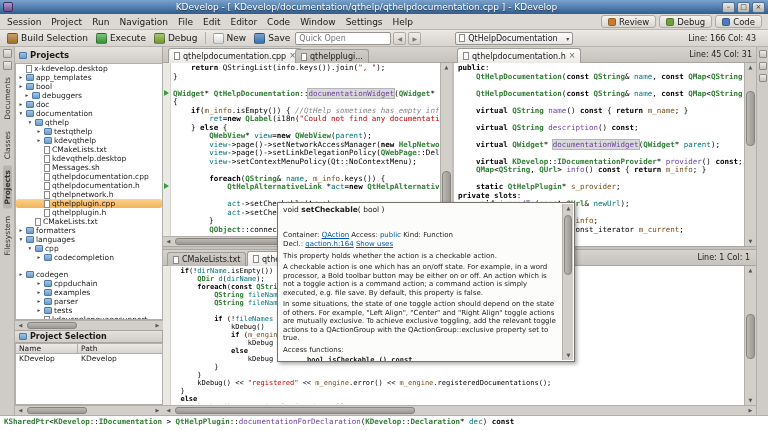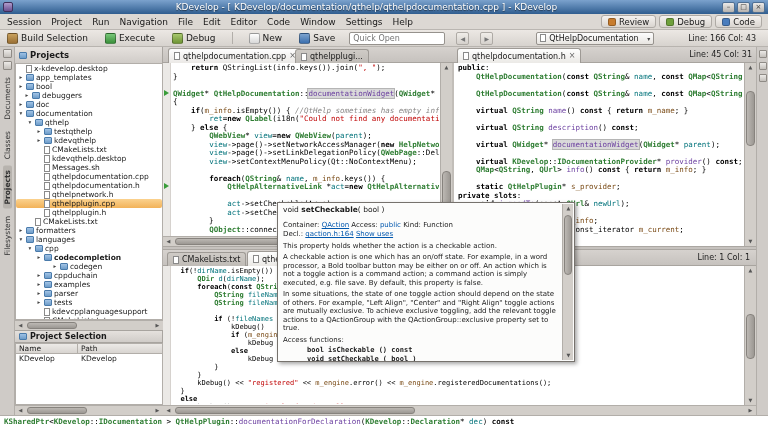--- a/index.html
+++ b/index.html
@@ -14,21 +14,21 @@
   .winbtn{width:13px;height:11px;margin-left:2px;background:linear-gradient(#eceae8,#b7b3af);border:1px solid #4f6f93;border-radius:2px;font-size:7px;line-height:9px;text-align:center;color:#333}
 
   
   .menubar{left:0;top:14px;width:768px;height:16px;background:#dcd8d3;border-bottom:1px solid #bab6b1;display:flex;align-items:center;padding:0 2px}
   .menu-item{padding:1px 5px;font-size:9px;white-space:nowrap}
   .area-btns{margin-left:auto;display:flex;gap:3px;padding-right:4px}
   .area-btn{display:flex;align-items:center;gap:3px;padding:0 6px;height:13px;border:1px solid #aeaaa5;border-radius:3px;background:linear-gradient(#f5f2ef,#d9d5d0);font-size:8.5px}
   .area-ico{width:8px;height:8px;border-radius:2px;border:1px solid rgba(0,0,0,.25)}
 
   
-  .toolbar{left:0;top:30px;width:768px;height:17px;background:linear-gradient(#ece8e4,#d7d3ce);border-bottom:1px solid #b8b4af;display:flex;align-items:center;gap:11px;padding:0 4px}
+  .toolbar{left:0;top:30px;width:768px;height:17px;background:linear-gradient(#ece8e4,#d7d3ce);border-bottom:1px solid #b8b4af;display:flex;align-items:center;gap:2px;padding:0 4px}
   .tb-btn{display:flex;align-items:center;gap:3px;padding:1px 3px;border-radius:2px;font-size:9px;white-space:nowrap}
   .tb-ico{width:11px;height:11px;border-radius:2px;display:inline-block;border:1px solid rgba(0,0,0,.3)}
   .tb-sep{width:1px;height:12px;background:#b2aea9;margin:0 2px}
   .quick-open{width:96px;height:13px;background:#fff;border:1px solid #96928d;border-radius:2px;font-size:8px;padding:0 3px;color:#333;font-family:"DejaVu Sans","Liberation Sans",sans-serif}
   .nav-btn{width:13px;height:13px;border:1px solid #aeaaa5;border-radius:2px;background:linear-gradient(#f0ede9,#d5d1cc);font-size:6px;line-height:11px;text-align:center;color:#777}
   .symbol-combo{margin-left:32px;width:118px;height:13px;border:1px solid #96928d;border-radius:2px;background:linear-gradient(#fdfdfd,#e8e5e1);display:flex;align-items:center;font-size:8px;padding:0 3px;gap:3px}
   .symbol-combo .arrow{margin-left:auto;font-size:6px;color:#444}
   .linecol{font-size:8px;color:#222;white-space:nowrap}
   .toolbar .linecol{margin-left:auto;padding-right:8px}
 
@@ -99,21 +99,21 @@
   .vthumb{position:absolute;left:1px;width:9px;background:linear-gradient(90deg,#bcb8b3,#9c9893);border:1px solid #87837e;border-radius:4px}
   .hscroll{position:absolute;background:#d2cec9;border-top:1px solid #b2aea9}
   .hthumb{position:absolute;top:1px;height:7px;background:linear-gradient(#bcb8b3,#9c9893);border:1px solid #87837e;border-radius:3px}
   .sarr{position:absolute;font-size:5px;color:#555;text-align:center;width:11px;height:9px;line-height:9px}
 
   
   .bottom-strip{left:0;top:415px;width:768px;height:16px;background:#fff;border-top:1px solid #b2aea9;padding:2px 0 0 4px}
 
   
   .tooltip{left:277px;top:202px;width:298px;height:160px;background:#fcfcfb;border:1px solid #76726d;box-shadow:2px 2px 4px rgba(0,0,0,.35);z-index:50;font-size:7px;line-height:8.5px;padding:3px 14px 3px 5px;overflow:hidden}
-  .tt-sig{font-size:7.5px;margin-bottom:6px}
+  .tt-sig{font-size:7.5px;margin-bottom:16px}
   .tt-sig b{font-weight:bold}
   .lnk{color:#0057ae;text-decoration:underline}
   .tt-val{color:#0057ae}
   .tt-meta{margin-bottom:1px}
   .tt-p{margin-top:3px}
   .tt-fns{margin:2px 0 2px 24px;font-family:"DejaVu Sans Mono","Liberation Mono",monospace;font-weight:bold;font-size:7px}
   .tt-scroll{position:absolute;right:1px;top:1px;bottom:1px;width:11px;background:#d2cec9;border-left:1px solid #b2aea9}
 </style>
 </head>
 <body>
@@ -325,26 +325,26 @@
     <div class="tree-row" style="padding-left: 2px;">
       <span class="tree-arrow">▾</span>
       <span class="ico-folder"></span>
       <span>languages</span>
     </div>
     <div class="tree-row" style="padding-left: 11px;">
       <span class="tree-arrow">▾</span>
       <span class="ico-folder"></span>
       <span>cpp</span>
     </div>
-    <div class="tree-row" style="padding-left: 20px; font-weight: bold;">
+    <div class="tree-row" style="padding-left: 20px;">
       <span class="tree-arrow">▸</span>
       <span class="ico-folder"></span>
       <span>codecompletion</span>
     </div>
-    <div class="tree-row" style="padding-left: 36px;">
+    <div class="tree-row" style="padding-left: 2px; margin-top: 8px;">
       <span class="tree-arrow">▸</span>
       <span class="ico-folder"></span>
       <span>codegen</span>
     </div>
     <div class="tree-row" style="padding-left: 20px;">
       <span class="tree-arrow">▸</span>
       <span class="ico-folder"></span>
       <span>cppduchain</span>
     </div>
     <div class="tree-row" style="padding-left: 20px;">

